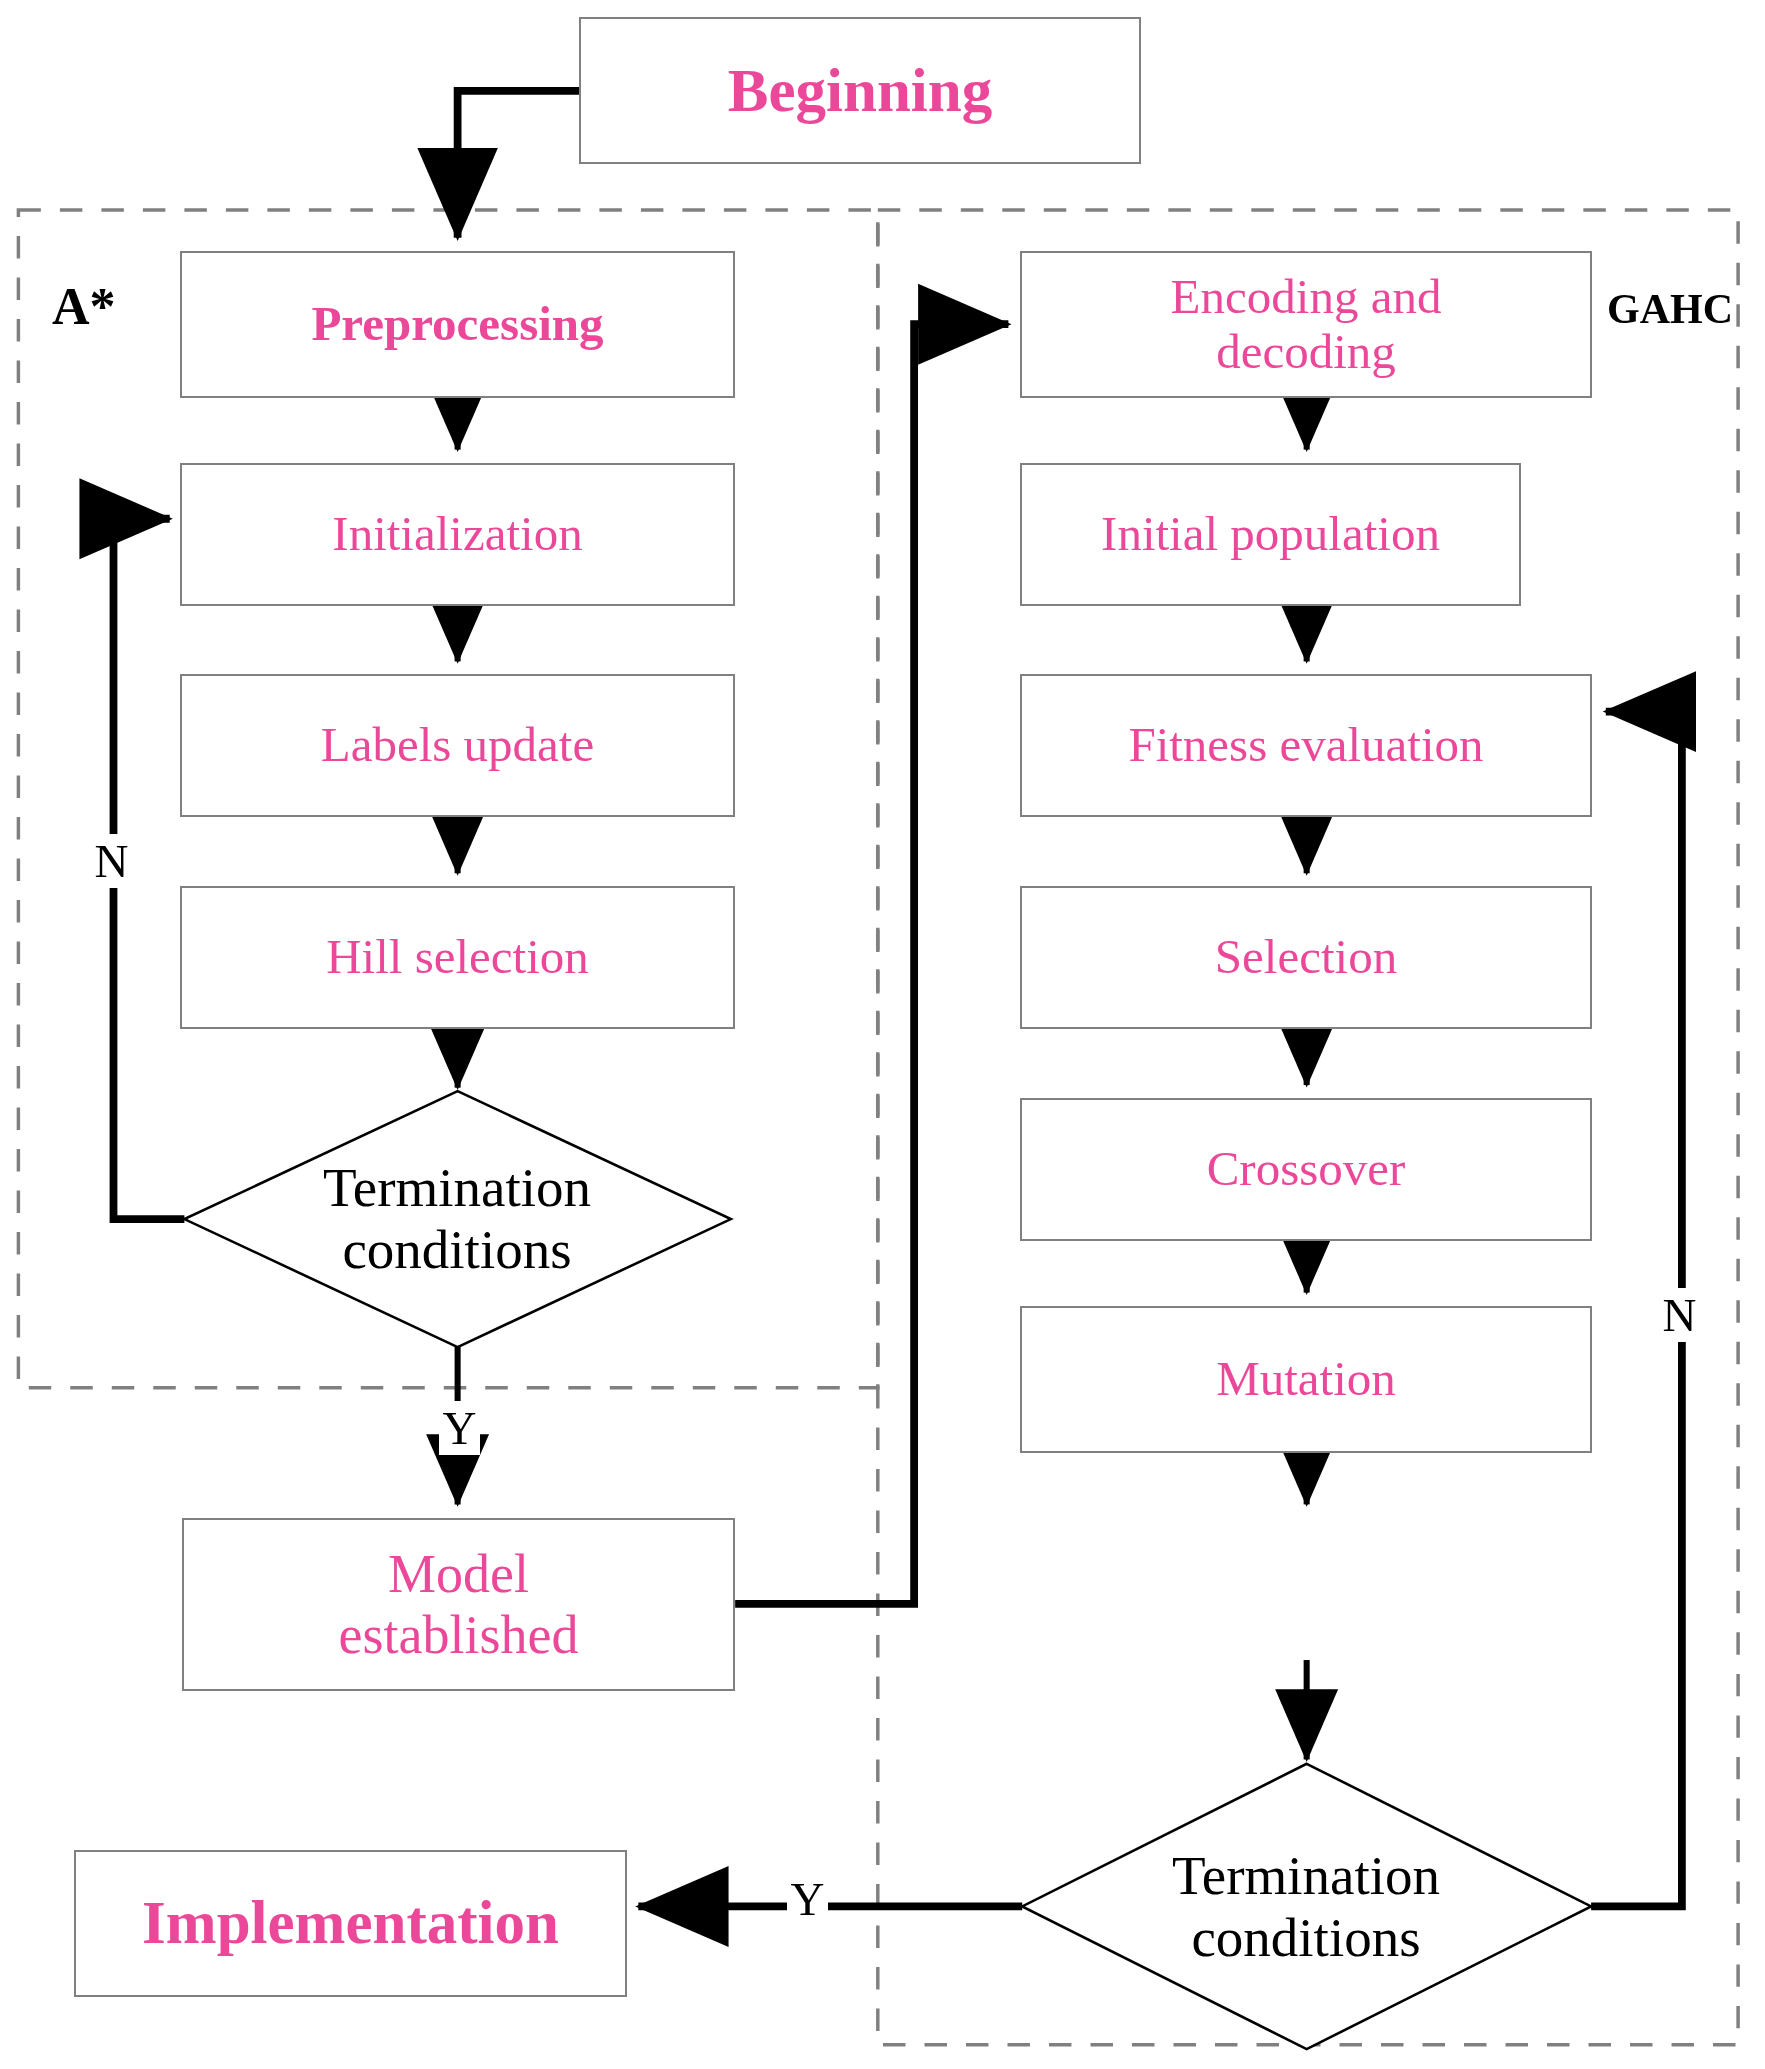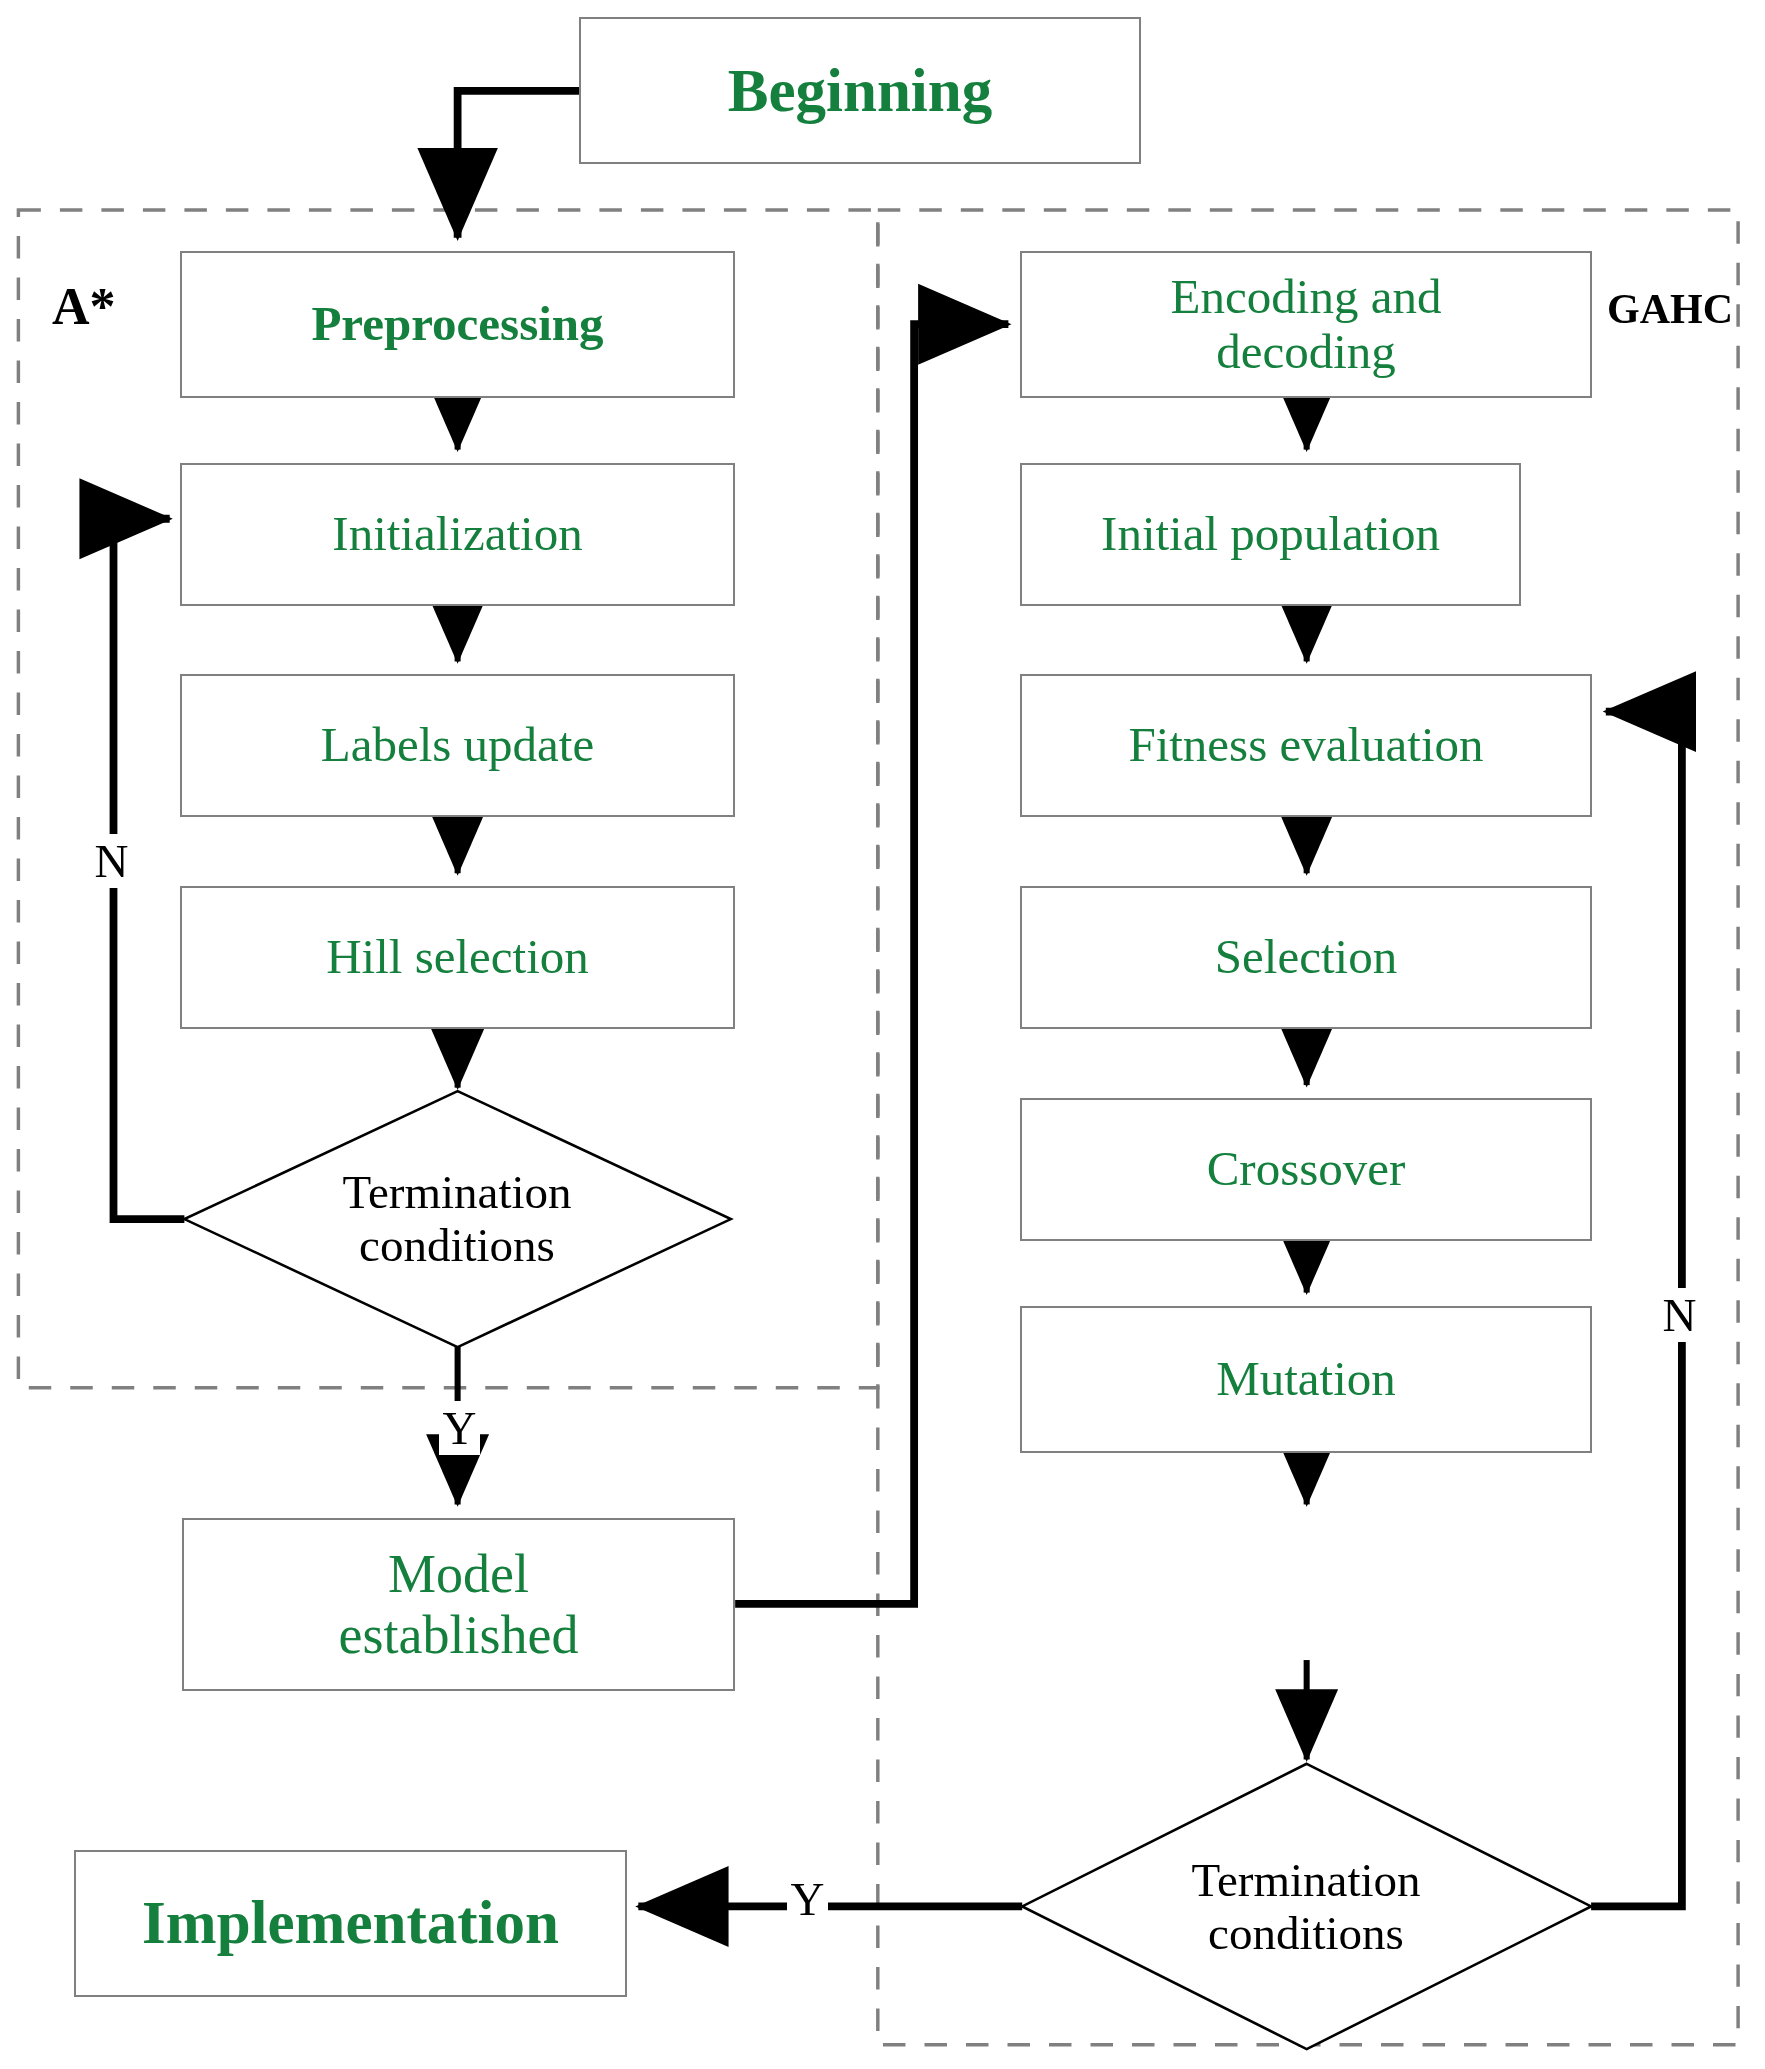--- a/index.html
+++ b/index.html
@@ -15,33 +15,33 @@
   .node{
     position:absolute;
     box-sizing:border-box;
     border:2.6px solid #808080;
     background:#ffffff;
     display:flex;
     align-items:center;
     justify-content:center;
     text-align:center;
     line-height:1.12;
-    color:#15803d;
+    color:#ec4899;
     font-family:"Liberation Serif", serif;
   }
   .node-text{display:block;padding:0 7px;}
   .proc{font-size:49px;font-weight:400;}
   .bold-term{font-size:61px;font-weight:bold;}
   .diamond-label{
     position:absolute;
     display:flex;
     align-items:center;
     justify-content:center;
     text-align:center;
-    font-size:47px;
+    font-size:55px;
     line-height:1.12;
     color:#000000;
     font-family:"Liberation Serif", serif;
     pointer-events:none;
   }
   .grp-label{
     position:absolute;
     font-family:"Liberation Serif", serif;
     font-weight:bold;
     color:#000000;

